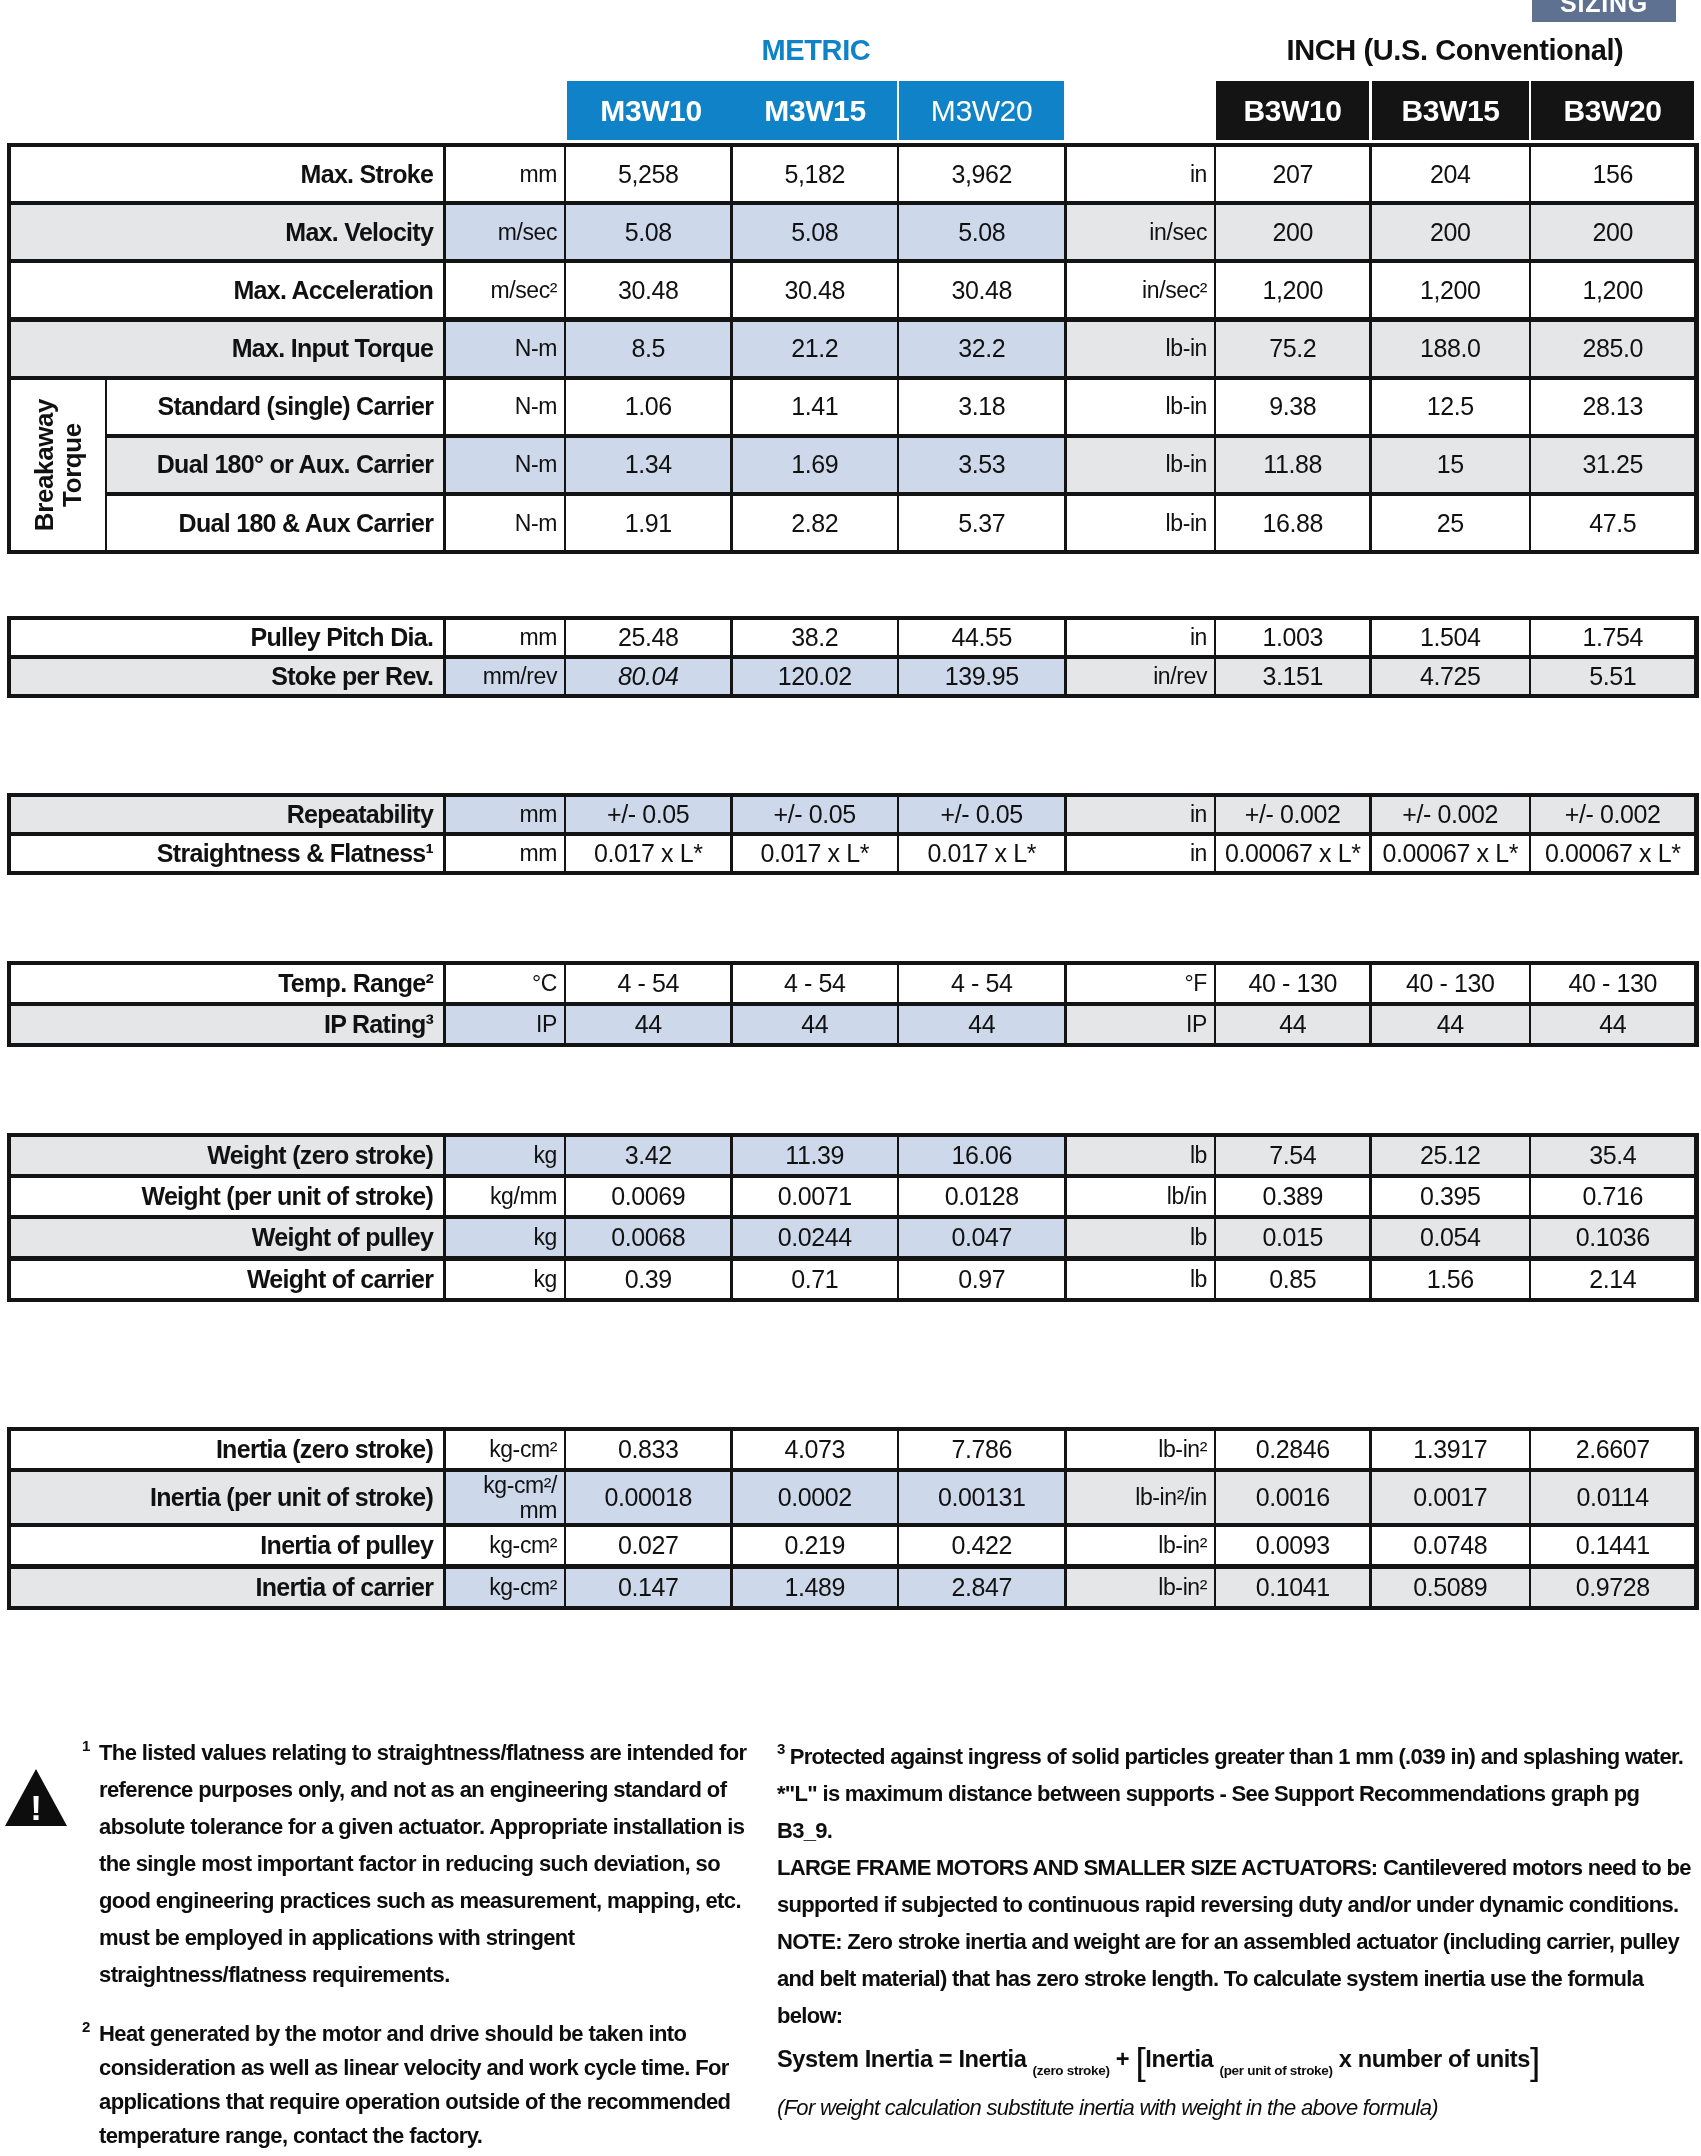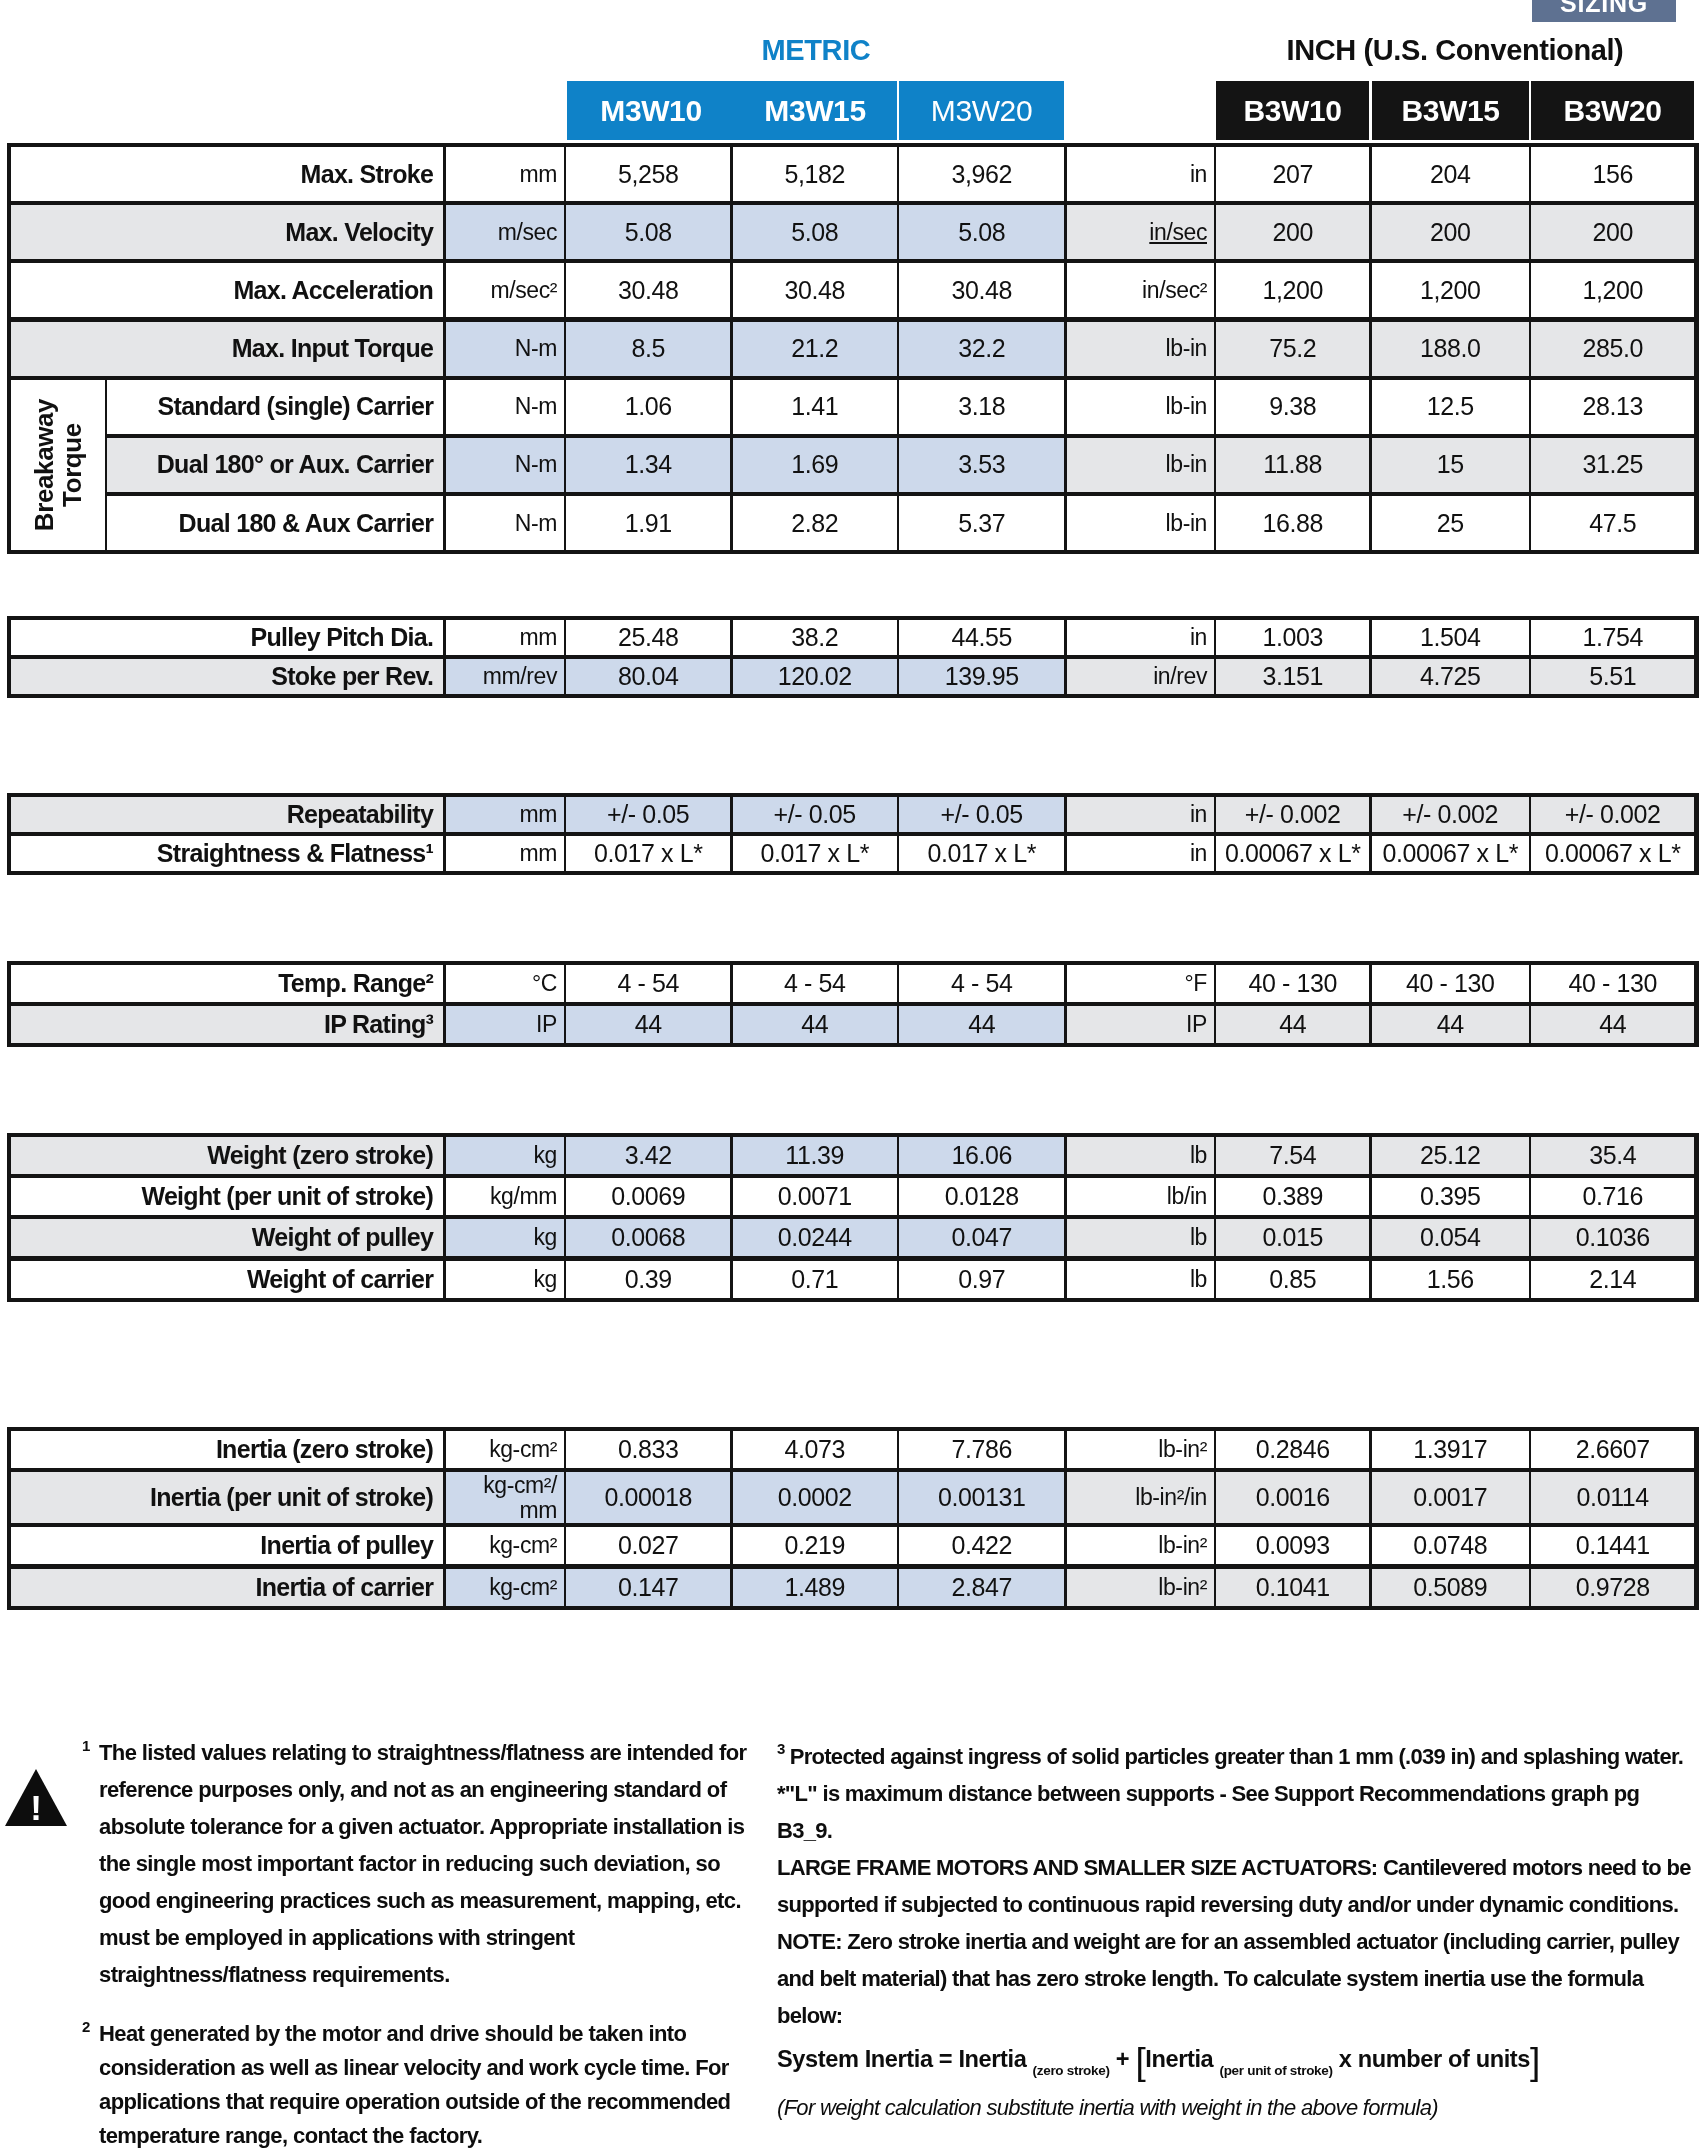--- a/index.html
+++ b/index.html
@@ -88,21 +88,21 @@
       <div class="c val" style="grid-area: 1 / 6;">3,962</div>
       <div class="c unit" style="grid-area: 1 / 7;">in</div>
       <div class="c val" style="grid-area: 1 / 8;">207</div>
       <div class="c val" style="grid-area: 1 / 9;">204</div>
       <div class="c val" style="grid-area: 1 / 10;">156</div>
       <div class="c lab bg-g" style="grid-area: 2 / 1 / auto / 3;">Max. Velocity</div>
       <div class="c unit bg-b" style="grid-area: 2 / 3;">m/sec</div>
       <div class="c val bg-b" style="grid-area: 2 / 4;">5.08</div>
       <div class="c val bg-b" style="grid-area: 2 / 5;">5.08</div>
       <div class="c val bg-b" style="grid-area: 2 / 6;">5.08</div>
-      <div class="c unit bg-g" style="grid-area: 2 / 7; text-decoration: underline;">in/sec</div>
+      <div class="c unit bg-g" style="grid-area: 2 / 7;">in/sec</div>
       <div class="c val bg-g" style="grid-area: 2 / 8;">200</div>
       <div class="c val bg-g" style="grid-area: 2 / 9;">200</div>
       <div class="c val bg-g" style="grid-area: 2 / 10;">200</div>
       <div class="c lab" style="grid-area: 3 / 1 / auto / 3;">Max. Acceleration</div>
       <div class="c unit" style="grid-area: 3 / 3;">m/sec²</div>
       <div class="c val" style="grid-area: 3 / 4;">30.48</div>
       <div class="c val" style="grid-area: 3 / 5;">30.48</div>
       <div class="c val" style="grid-area: 3 / 6;">30.48</div>
       <div class="c unit" style="grid-area: 3 / 7;">in/sec²</div>
       <div class="c val" style="grid-area: 3 / 8;">1,200</div>
@@ -153,21 +153,21 @@
       <div class="c unit" style="grid-area: 1 / 3;">mm</div>
       <div class="c val" style="grid-area: 1 / 4;">25.48</div>
       <div class="c val" style="grid-area: 1 / 5;">38.2</div>
       <div class="c val" style="grid-area: 1 / 6;">44.55</div>
       <div class="c unit" style="grid-area: 1 / 7;">in</div>
       <div class="c val" style="grid-area: 1 / 8;">1.003</div>
       <div class="c val" style="grid-area: 1 / 9;">1.504</div>
       <div class="c val" style="grid-area: 1 / 10;">1.754</div>
       <div class="c lab bg-g" style="grid-area: 2 / 1 / auto / 3;">Stoke per Rev.</div>
       <div class="c unit bg-b" style="grid-area: 2 / 3;">mm/rev</div>
-      <div class="c val bg-b" style="grid-area: 2 / 4;">80.04</div>
+      <div class="c val bg-b" style="grid-area: 2 / 4; font-style: italic;">80.04</div>
       <div class="c val bg-b" style="grid-area: 2 / 5;">120.02</div>
       <div class="c val bg-b" style="grid-area: 2 / 6;">139.95</div>
       <div class="c unit bg-g" style="grid-area: 2 / 7;">in/rev</div>
       <div class="c val bg-g" style="grid-area: 2 / 8;">3.151</div>
       <div class="c val bg-g" style="grid-area: 2 / 9;">4.725</div>
       <div class="c val bg-g" style="grid-area: 2 / 10;">5.51</div>
     </div>
   <div class="spec-table" id="table-3">
       <div class="c lab bg-g" style="grid-area: 1 / 1 / auto / 3;">Repeatability</div>
       <div class="c unit bg-b" style="grid-area: 1 / 3;">mm</div>

